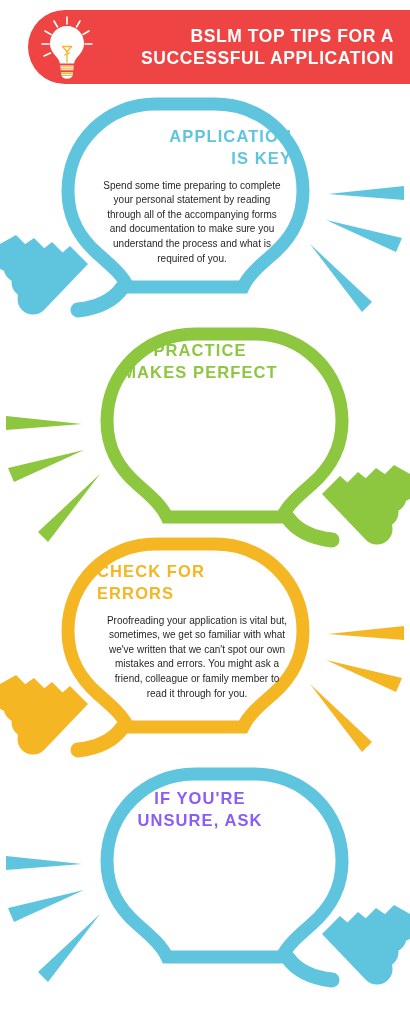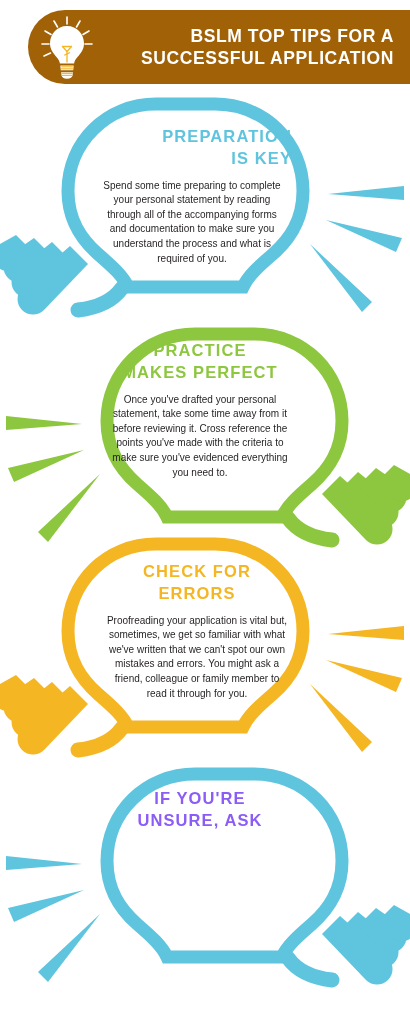--- a/index.html
+++ b/index.html
@@ -92,29 +92,29 @@
   #section-3 { top: 536px; height: 256px; }
   #section-4 { top: 766px; height: 258px; }
 
   #section-1 .bulb-copy { left: 92px; top: 30px; }
   #section-2 .bulb-copy { left: 100px; top: 14px; }
   #section-3 .bulb-copy { left: 97px; top: 25px; }
   #section-4 .bulb-copy { left: 100px; top: 22px; }
 
   #section-1 .bulb-heading { text-align: right; }
   #section-2 .bulb-heading { text-align: center; }
-  #section-3 .bulb-heading { text-align: center; }
+  #section-3 .bulb-heading { text-align: left; }
   #section-4 .bulb-heading { text-align: center; }
 </style>
 </head>
 <body>
 
 <div id="poster" style="background: rgb(255, 255, 255);">
 
-  <div class="header-banner" style="background: #a16207;">
+  <div class="header-banner" style="background: #ef4444;">
     <svg class="header-icon" viewBox="0 0 62 66" aria-hidden="true">
       <g stroke="#ffffff" stroke-width="1.6" stroke-linecap="round" fill="none">
         <line x1="31" y1="3" x2="31" y2="10"></line>
         <line x1="18" y1="7" x2="21.5" y2="13"></line>
         <line x1="44" y1="7" x2="40.5" y2="13"></line>
         <line x1="9" y1="17" x2="15" y2="20.5"></line>
         <line x1="53" y1="17" x2="47" y2="20.5"></line>
         <line x1="6" y1="30" x2="13" y2="30"></line>
         <line x1="56" y1="30" x2="49" y2="30"></line>
         <line x1="8" y1="42" x2="14.5" y2="39"></line>
@@ -160,21 +160,21 @@
         <path d="M16 139 L 34 157 L 20 171 C 14 177 4 177 -2 171 C -8 165 -8 155 -2 149 Z"></path>
       </g>
 
       <g fill="#5FC4DE">
         <path d="M328 98 L 404 90 L 404 104 Z"></path>
         <path d="M326 124 L 402 142 L 396 156 Z"></path>
         <path d="M310 148 L 372 206 L 362 216 Z"></path>
       </g>
     </svg>
     <div class="bulb-copy">
-      <h2 class="bulb-heading" style="color:#5FC4DE">PREPARATION
+      <h2 class="bulb-heading" style="color:#5FC4DE">APPLICATION
 IS KEY</h2>
       <p class="bulb-body">Spend some time preparing to complete your personal statement by reading through all of the accompanying forms and documentation to make sure you understand the process and what is required of you.</p>
     </div>
   </div>
 
   <div class="bulb-section" id="section-2">
     <svg class="bulb-art" viewBox="0 0 410 250" aria-hidden="true">
       <g transform="translate(410,0) scale(-1,1)">
         <path d="M215 8
                  C 264 8 303 46 303 95
@@ -194,21 +194,20 @@
         <g fill="#8DC63F">
           <path d="M328 98 L 404 90 L 404 104 Z"></path>
           <path d="M326 124 L 402 142 L 396 156 Z"></path>
           <path d="M310 148 L 372 206 L 362 216 Z"></path>
         </g>
       </g>
     </svg>
     <div class="bulb-copy">
       <h2 class="bulb-heading" style="color:#8DC63F">PRACTICE
 MAKES PERFECT</h2>
-      <p class="bulb-body">Once you've drafted your personal statement, take some time away from it before reviewing it. Cross reference the points you've made with the criteria to make sure you've evidenced everything you need to.</p>
     </div>
   </div>
 
   <div class="bulb-section" id="section-3">
     <svg class="bulb-art" viewBox="0 0 410 256" aria-hidden="true">
       <path d="M215 8
                C 264 8 303 46 303 95
                C 303 124 290 143 273 158
                C 258 171 248 180 243 191
                L 128 191

